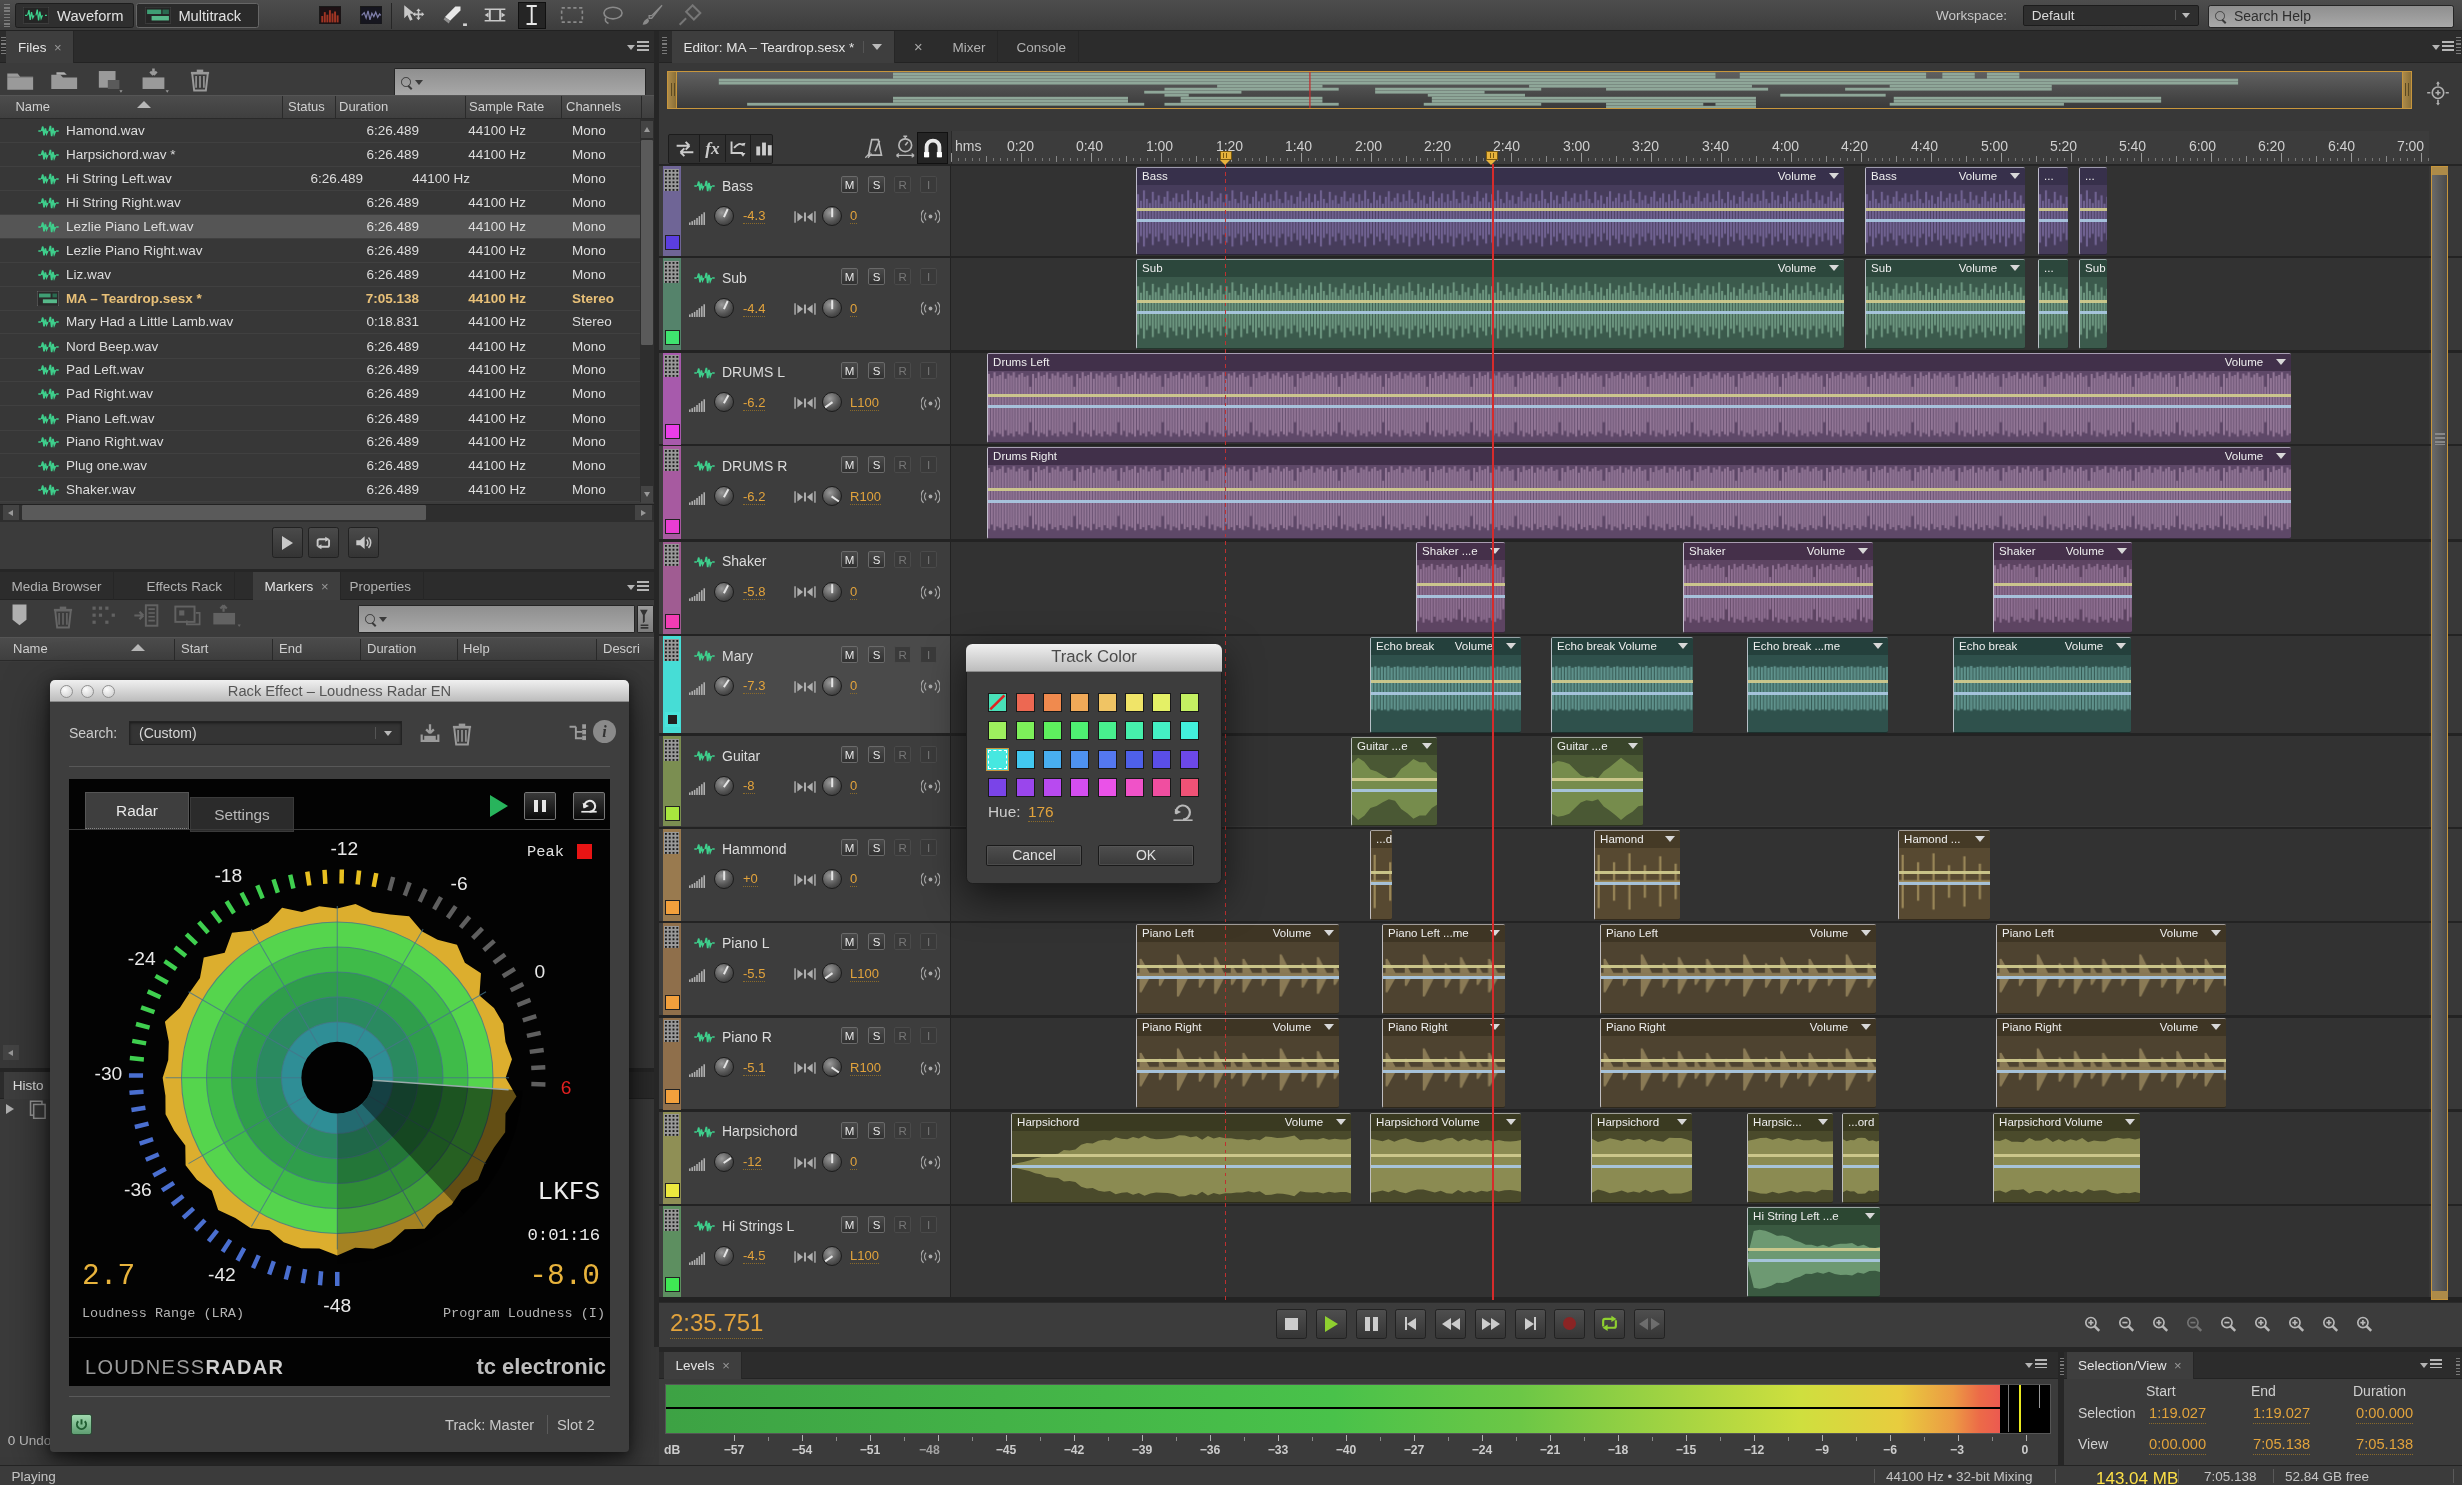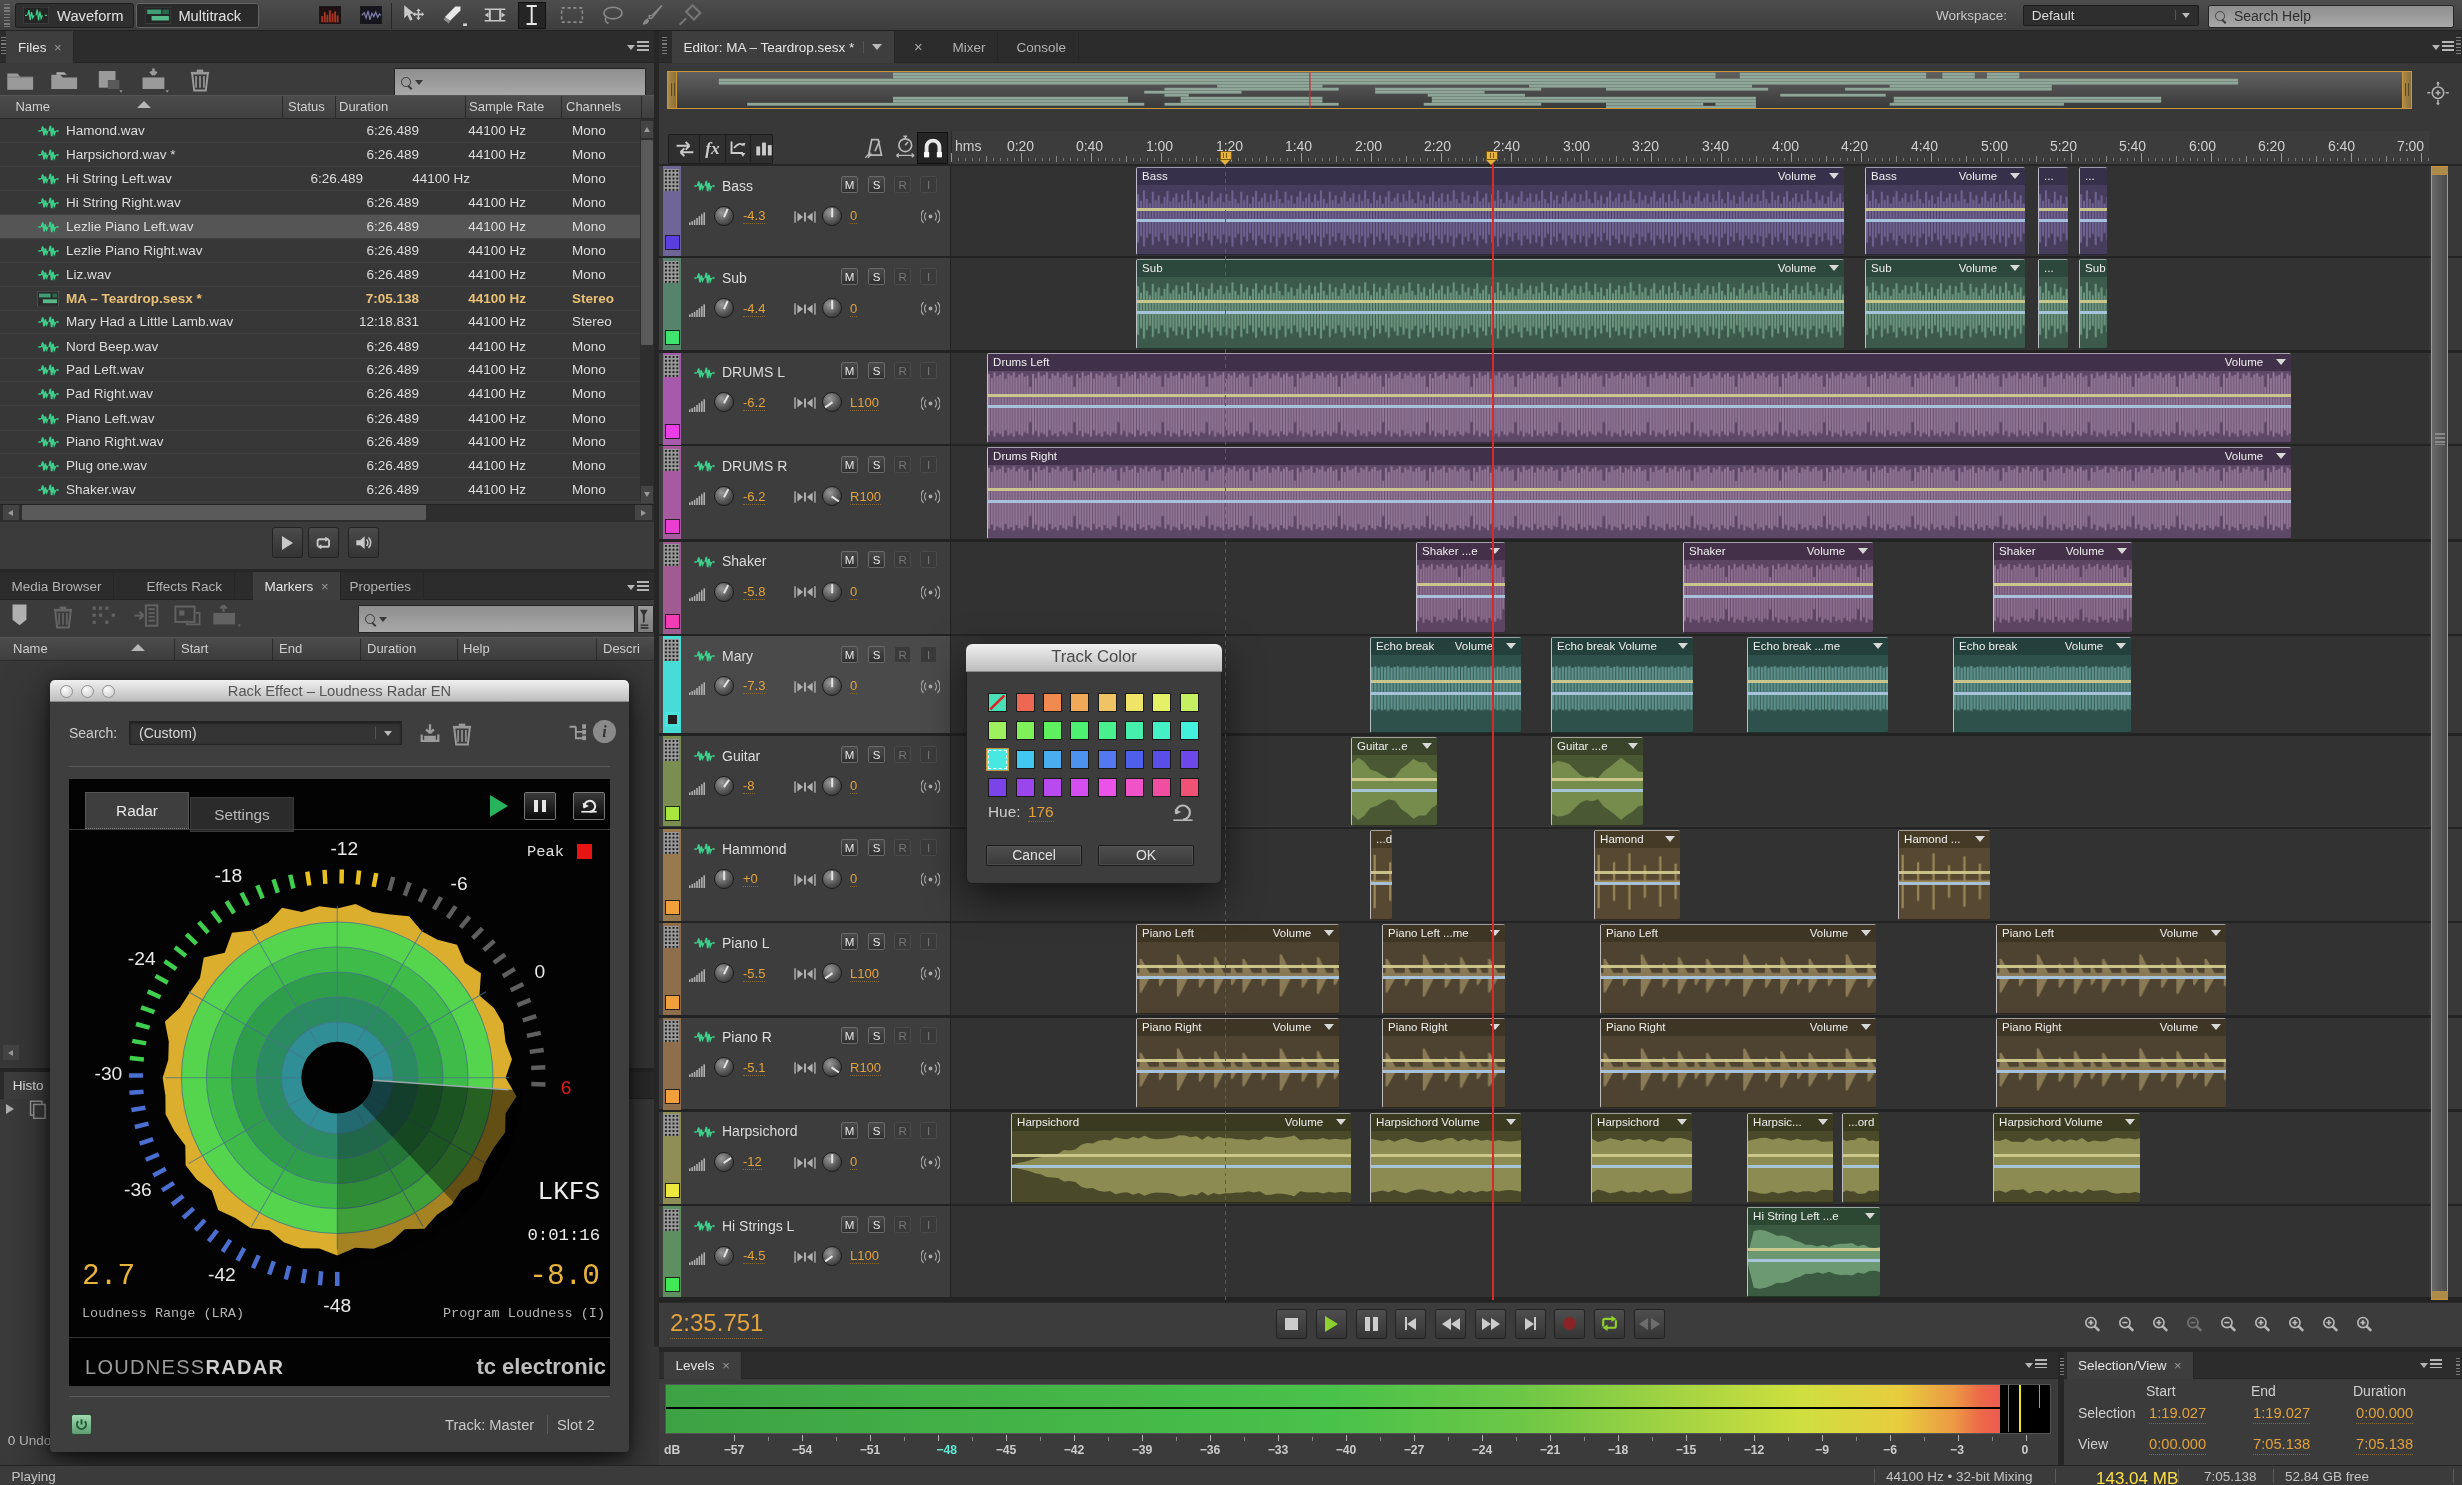--- a/index.html
+++ b/index.html
@@ -413,21 +413,21 @@
     <span style="position:absolute;left:66px;top:3.8px;font-size:13.5px;color:#e8c078;font-weight:bold">MA – Teardrop.sesx *</span>
     <span style="position:absolute;right:221px;top:3.8px;font-size:13.5px;color:#e8c078;font-weight:bold">7:05.138</span>
     <span style="position:absolute;right:114px;top:3.8px;font-size:13.5px;color:#e8c078;font-weight:bold">44100 Hz</span>
     <span style="position:absolute;left:572px;top:3.8px;font-size:13.5px;color:#e8c078;font-weight:bold">Stereo</span>
   </div>
 <div class="abs" style="left:0;top:310px;width:640px;height:24px;border-bottom:0.6px solid #404040;">
     <svg width="23" height="14" style="position:absolute;left:37px;top:4.5px" viewBox="0 0 36 22">
       <use href="#wicon"></use>
     </svg>
     <span style="position:absolute;left:66px;top:3.8px;font-size:13.5px;color:#dcdcdc;font-weight:normal">Mary Had a Little Lamb.wav</span>
-    <span style="position:absolute;right:221px;top:3.8px;font-size:13.5px;color:#dcdcdc;font-weight:normal">12:18.831</span>
+    <span style="position:absolute;right:221px;top:3.8px;font-size:13.5px;color:#dcdcdc;font-weight:normal">0:18.831</span>
     <span style="position:absolute;right:114px;top:3.8px;font-size:13.5px;color:#dcdcdc;font-weight:normal">44100 Hz</span>
     <span style="position:absolute;left:572px;top:3.8px;font-size:13.5px;color:#dcdcdc;font-weight:normal">Stereo</span>
   </div>
 <div class="abs" style="left:0;top:335px;width:640px;height:24px;border-bottom:0.6px solid #404040;">
     <svg width="23" height="14" style="position:absolute;left:37px;top:4.5px" viewBox="0 0 36 22">
       <use href="#wicon"></use>
     </svg>
     <span style="position:absolute;left:66px;top:3.8px;font-size:13.5px;color:#dcdcdc;font-weight:normal">Nord Beep.wav</span>
     <span style="position:absolute;right:221px;top:3.8px;font-size:13.5px;color:#dcdcdc;font-weight:normal">6:26.489</span>
     <span style="position:absolute;right:114px;top:3.8px;font-size:13.5px;color:#dcdcdc;font-weight:normal">44100 Hz</span>
@@ -1984,21 +1984,21 @@
 <div class="abs" style="left:1856px;top:1437px;width:1.3px;height:3.8px;background:#8a8a8a"></div>
 <div class="abs" style="left:1890px;top:1435px;width:1.3px;height:5.8px;background:#b0b0b0"></div>
 <div class="abs" style="left:1924px;top:1437px;width:1.3px;height:3.8px;background:#8a8a8a"></div>
 <div class="abs" style="left:1958px;top:1435px;width:1.3px;height:5.8px;background:#b0b0b0"></div>
 <div class="abs" style="left:1992px;top:1437px;width:1.3px;height:3.8px;background:#8a8a8a"></div>
 <div class="abs" style="left:2026px;top:1435px;width:1.3px;height:5.8px;background:#b0b0b0"></div>
 <div class="abs" style="left:664px;top:1443px;font-size:12.2px;color:#ccc;font-weight:bold">dB</div>
 <div class="abs" style="left:715px;top:1443px;width:38px;text-align:center;font-size:12.2px;color:#ccc;font-weight:bold">−57</div>
 <div class="abs" style="left:783px;top:1443px;width:38px;text-align:center;font-size:12.2px;color:#ccc;font-weight:bold">−54</div>
 <div class="abs" style="left:851px;top:1443px;width:38px;text-align:center;font-size:12.2px;color:#ccc;font-weight:bold">−51</div>
-<div class="abs" style="left:919px;top:1443px;width:38px;text-align:right;font-size:12.2px;color:#5eead4;font-weight:bold">−48</div>
+<div class="abs" style="left:919px;top:1443px;width:38px;text-align:left;font-size:12.2px;color:#a3a3a3;font-weight:bold">−48</div>
 <div class="abs" style="left:987px;top:1443px;width:38px;text-align:center;font-size:12.2px;color:#ccc;font-weight:bold">−45</div>
 <div class="abs" style="left:1055px;top:1443px;width:38px;text-align:center;font-size:12.2px;color:#ccc;font-weight:bold">−42</div>
 <div class="abs" style="left:1123px;top:1443px;width:38px;text-align:center;font-size:12.2px;color:#ccc;font-weight:bold">−39</div>
 <div class="abs" style="left:1191px;top:1443px;width:38px;text-align:center;font-size:12.2px;color:#ccc;font-weight:bold">−36</div>
 <div class="abs" style="left:1259px;top:1443px;width:38px;text-align:center;font-size:12.2px;color:#ccc;font-weight:bold">−33</div>
 <div class="abs" style="left:1327px;top:1443px;width:38px;text-align:center;font-size:12.2px;color:#ccc;font-weight:bold">−40</div>
 <div class="abs" style="left:1395px;top:1443px;width:38px;text-align:center;font-size:12.2px;color:#ccc;font-weight:bold">−27</div>
 <div class="abs" style="left:1463px;top:1443px;width:38px;text-align:center;font-size:12.2px;color:#ccc;font-weight:bold">−24</div>
 <div class="abs" style="left:1531px;top:1443px;width:38px;text-align:center;font-size:12.2px;color:#ccc;font-weight:bold">−21</div>
 <div class="abs" style="left:1599px;top:1443px;width:38px;text-align:center;font-size:12.2px;color:#ccc;font-weight:bold">−18</div>

